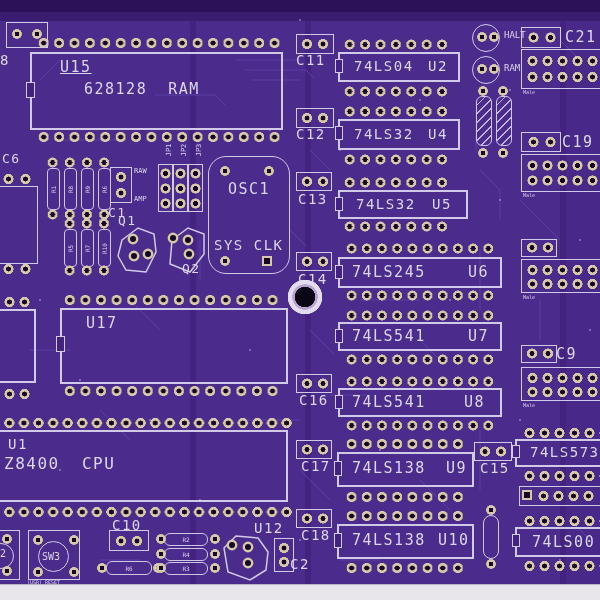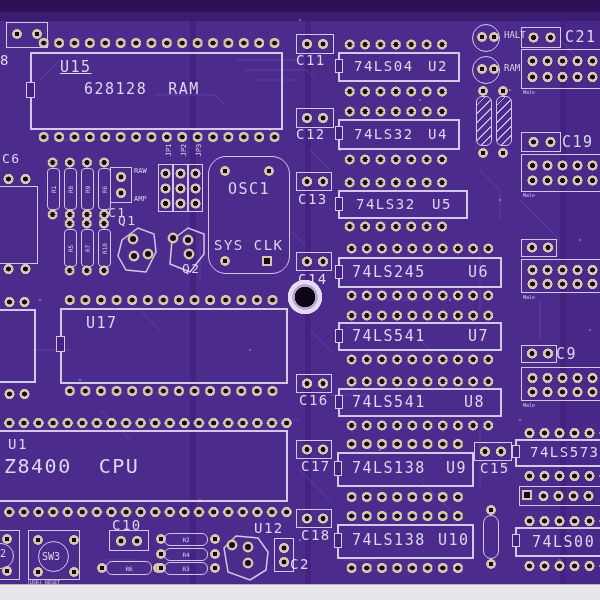--- a/index.html
+++ b/index.html
@@ -267,21 +267,21 @@
   <div class="pr" style="left:344px;top:437px;width:122px;height:14px;background-size:15.2px 14px;"></div>
   <div class="ic" style="left:337px;top:452px;width:137px;height:35px;"></div>
   <div class="notch" style="left:334px;top:461px;width:8px;height:15px;"></div>
   <span class="lbl" style="left:352px;top:461px;font-size:15px;">74LS138</span>
   <span class="lbl" style="left:446px;top:461px;font-size:15px;">U9</span>
   <div class="pr" style="left:344px;top:490px;width:122px;height:14px;background-size:15.2px 14px;"></div>
 
   <div class="pr" style="left:2px;top:416px;width:292px;height:14px;background-size:14.6px 14px;"></div>
   <div class="ic" style="left:-20px;top:430px;width:308px;height:72px;"></div>
   <span class="lbl" style="left:8px;top:437px;">U1</span>
-  <span class="lbl" style="left:4px;top:456px;font-size:20px;">Z8400  CPU</span>
+  <span class="lbl" style="left:4px;top:456px;font-size:16px;">Z8400  CPU</span>
   <div class="pr" style="left:2px;top:505px;width:292px;height:14px;background-size:14.6px 14px;"></div>
 
   <span class="lbl" style="left:112px;top:518px;">C10</span>
   <div class="box" style="left:109px;top:530px;width:40px;height:21px;"></div>
   <div class="pr" style="left:113px;top:534px;width:32px;height:14px;background-size:16px 14px;"></div>
 
   <div class="box" style="left:-26px;top:530px;width:46px;height:50px;"></div>
   <div class="box" style="left:-12px;top:543px;width:26px;height:26px;border-radius:50%;"></div>
   <span class="lbl" style="left:0px;top:549px;font-size:10px;">2</span>
   <div class="pad" style="left:2px;top:534px;"></div>

